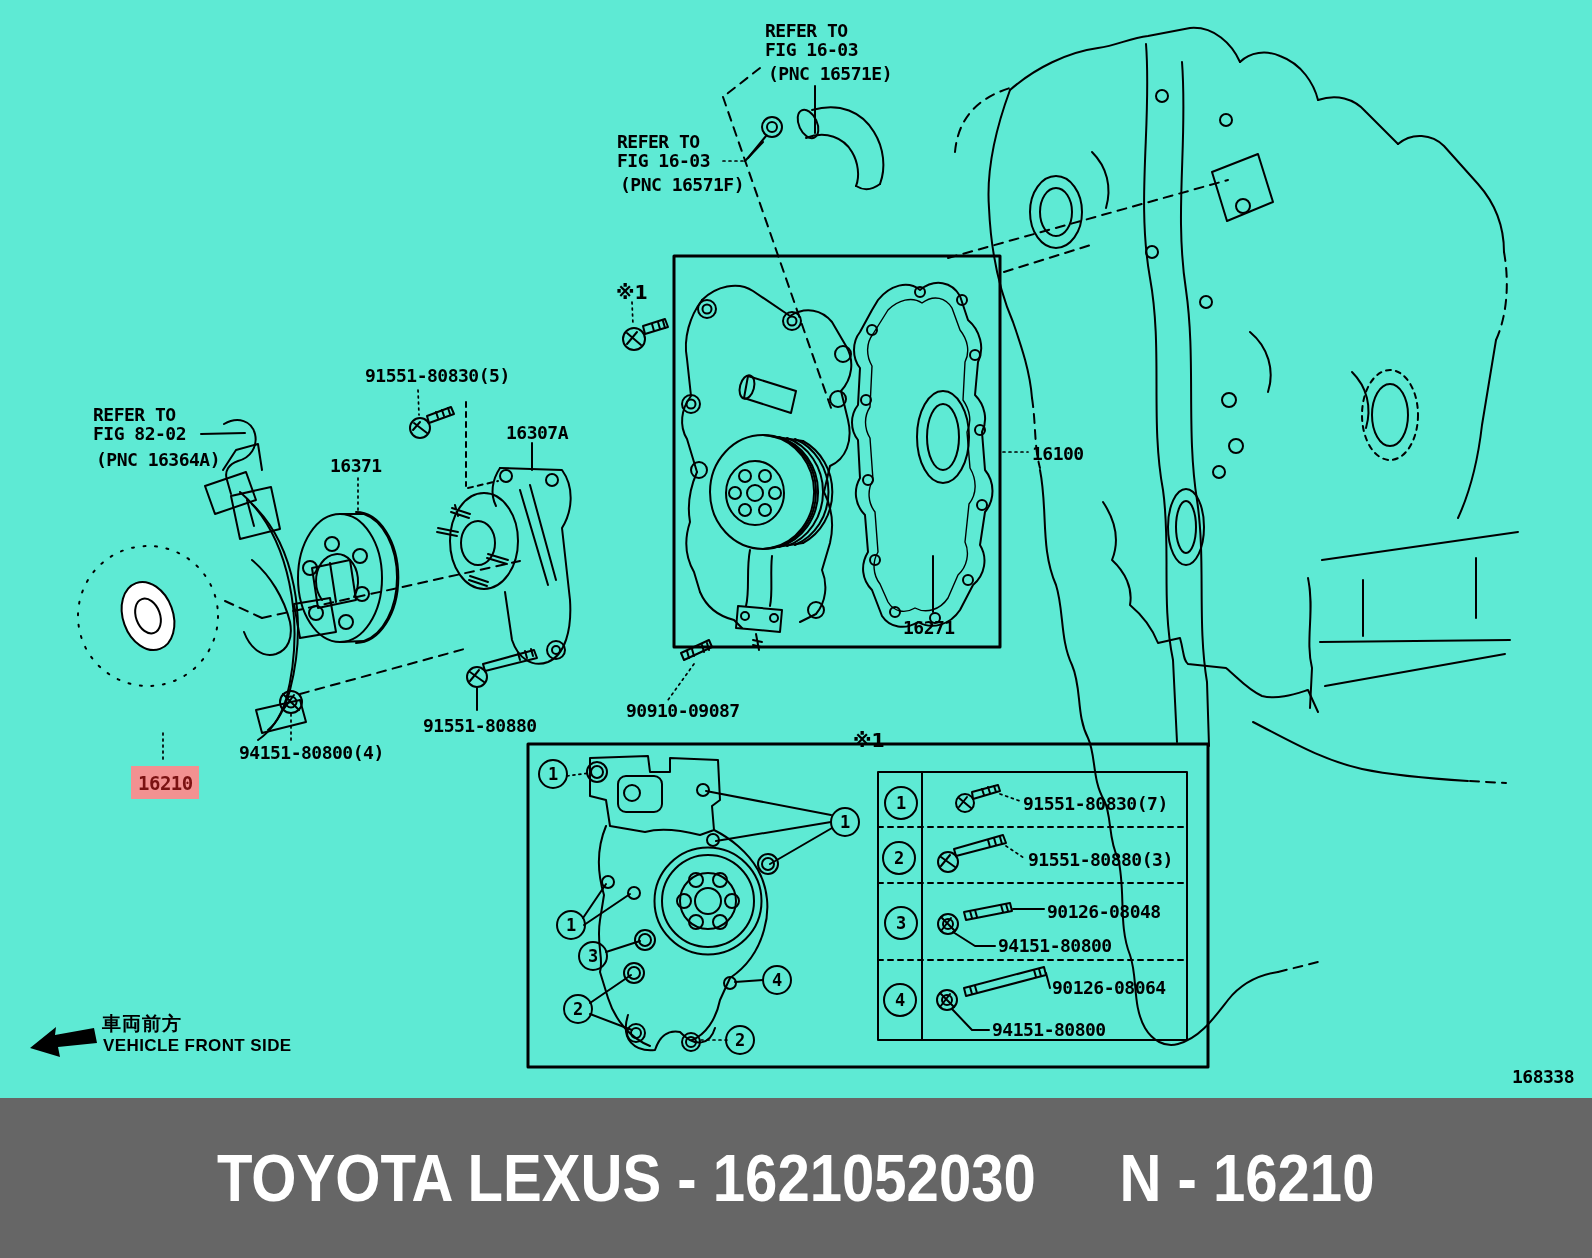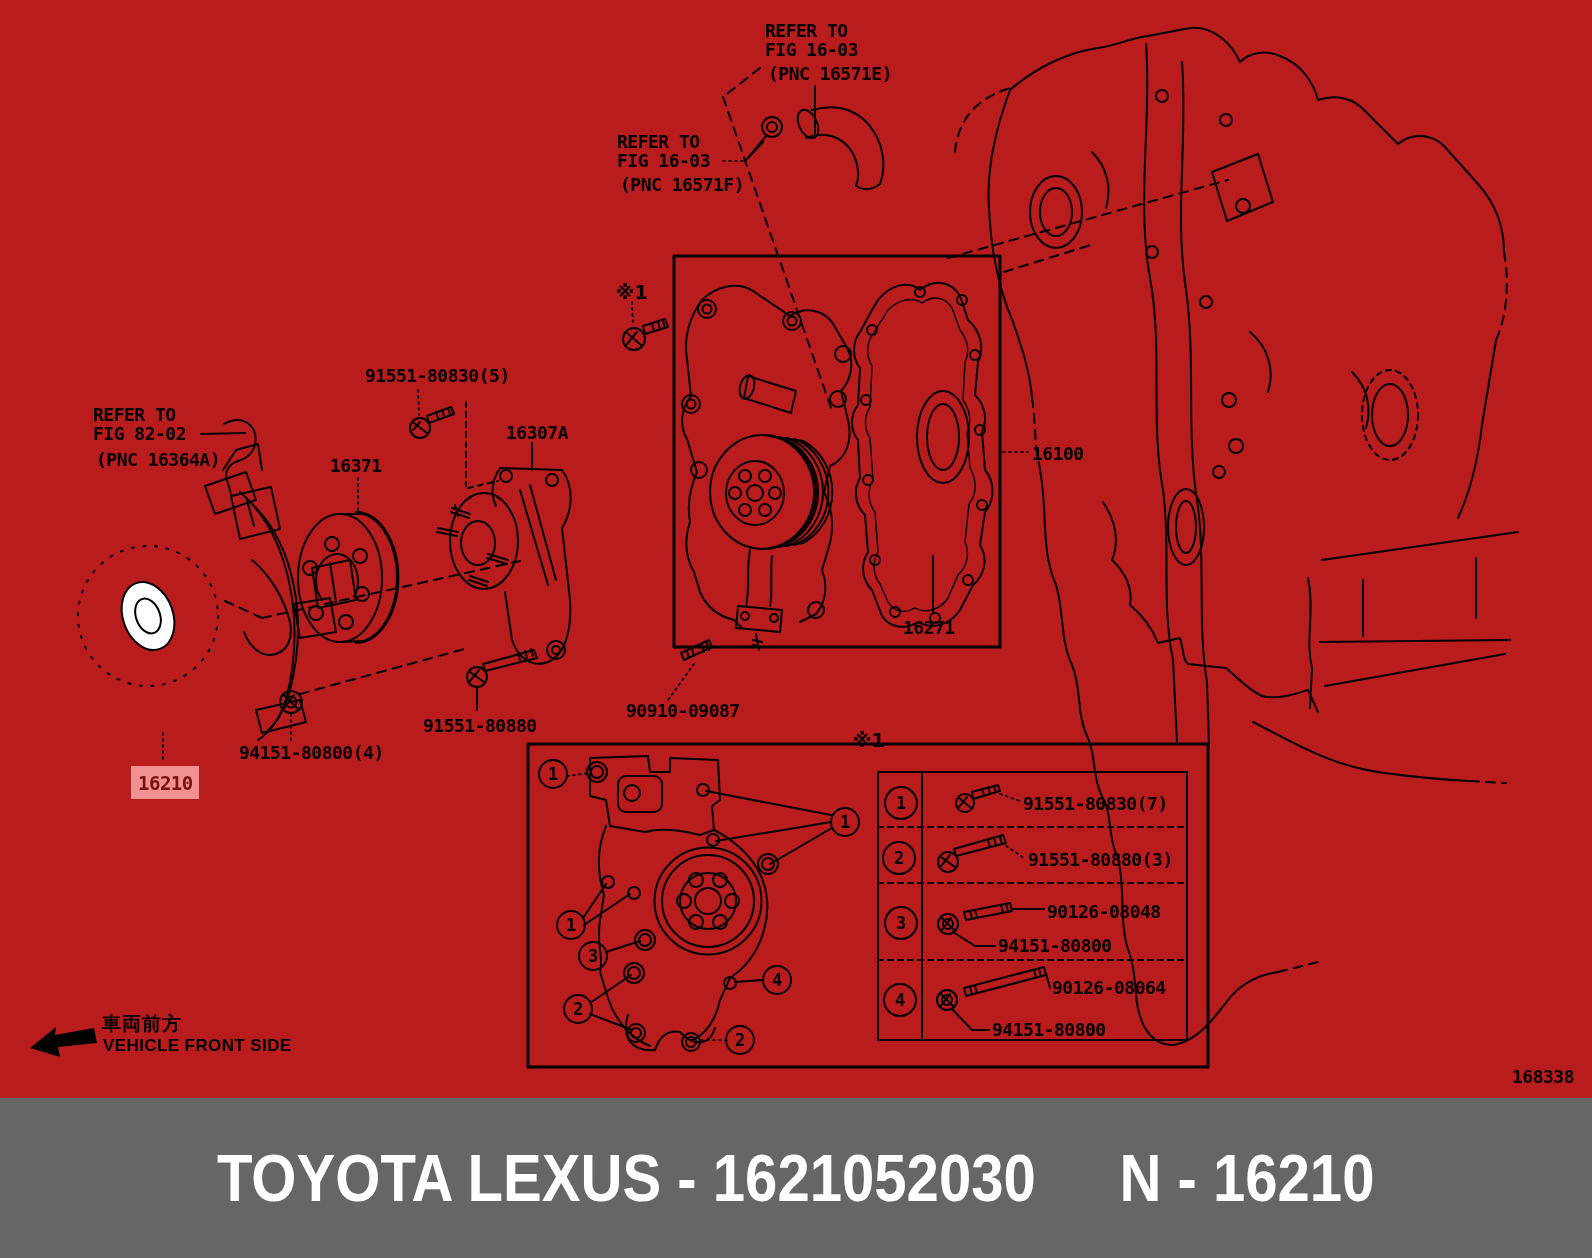--- a/index.html
+++ b/index.html
@@ -1,16 +1,16 @@
 <!DOCTYPE html>
 <html><head>
 <meta charset="utf-8">
 <style>
   html,body{margin:0;padding:0;background:#fff;}
-  #stage{position:relative;width:1592px;height:1258px;background:#b91c1c;overflow:hidden;
+  #stage{position:relative;width:1592px;height:1258px;background:#5eead4;overflow:hidden;
          font-family:"DejaVu Sans Mono",monospace;}
   svg{position:absolute;left:0;top:0;}
   
   .ln path,.ln circle,.ln ellipse,.ln rect,.ln line,.ln polyline{
       fill:none;stroke:#000;stroke-width:2;stroke-linecap:round;stroke-linejoin:round;}
   .thick{stroke-width:3 !important;}
   .dd{stroke-dasharray:9 7;}
   .dd2{stroke-dasharray:5 5;}
   .dot{stroke-dasharray:2 4;stroke-width:1.7 !important;}
   .fins{stroke-width:64;stroke-dasharray:2 9.6;}

